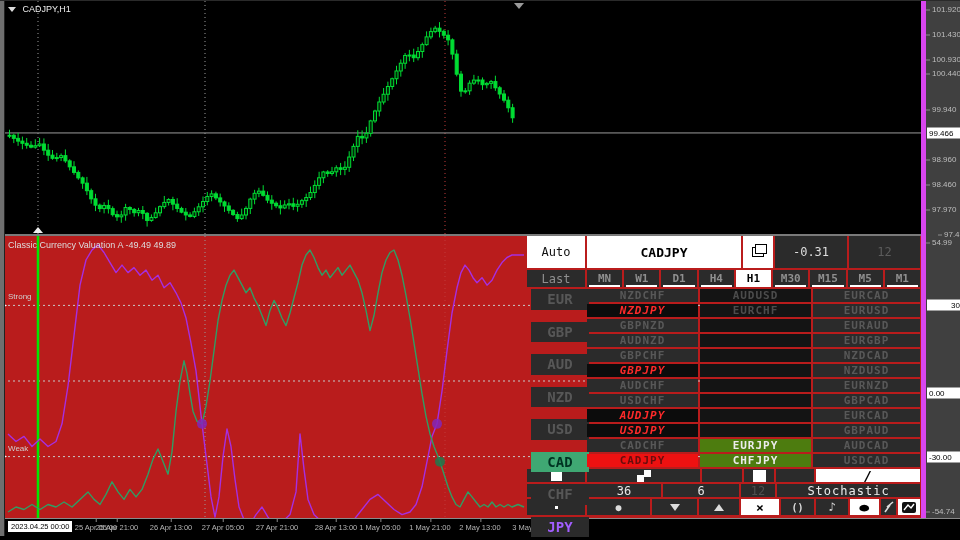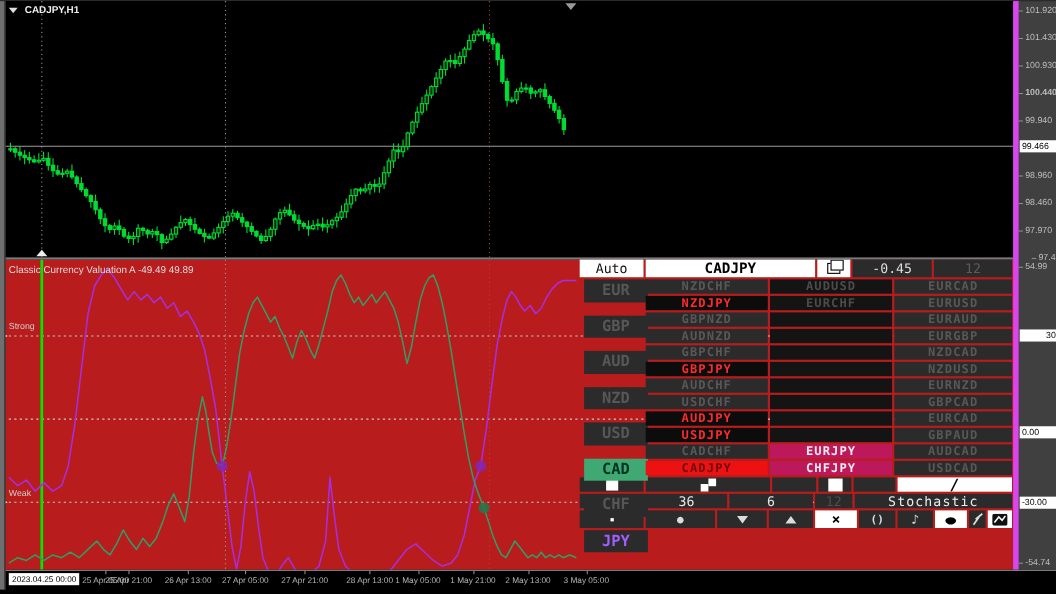--- a/index.html
+++ b/index.html
@@ -9,42 +9,42 @@
     border-right:1px solid #222;z-index:30;}
   
   .price-pane{position:absolute;left:0;top:0;width:921px;height:233px;background:#000;}
   .pane-sep{position:absolute;left:0;top:233px;width:921px;height:2px;background:#7a7a7a;z-index:5;}
   .ind-pane{position:absolute;left:0;top:235px;width:921px;height:282px;background:#b91c1c;}
   .axis-col{position:absolute;left:921px;top:0;width:39px;height:517px;background:#404040;border-left:5px solid #d946ef;}
   .axis-label{position:absolute;left:6px;transform:translateY(-50%);font-size:8px;color:#bdbdbd;white-space:nowrap;}
   .axis-label::before{content:"";position:absolute;left:-6px;top:50%;width:4px;height:1px;background:#8a8a8a;}
   .axis-tag{position:absolute;left:1px;transform:translateY(-50%);background:#fff;color:#000;
     font-size:8px;padding:1px 3px 1px 2px;min-width:31px;white-space:nowrap;z-index:4;}
-  .symbol-label{position:absolute;left:8px;top:3px;color:#eee;font-size:9px;font-weight:bold;z-index:6;}
+  .symbol-label{position:absolute;left:8px;top:3px;color:#eee;font-size:9px;font-weight:normal;z-index:6;}
   .symbol-label .tri{display:inline-block;width:0;height:0;border-left:4px solid transparent;
     border-right:4px solid transparent;border-top:5px solid #ddd;margin-right:4px;}
   .ind-label{position:absolute;left:8px;top:4px;color:#ddd;font-size:9px;z-index:6;white-space:nowrap;}
   .lvl-label{position:absolute;color:#cfcfcf;font-size:8px;z-index:6;}
   .top-marker{position:absolute;top:2px;width:0;height:0;border-left:5px solid transparent;
     border-right:5px solid transparent;border-top:6px solid #9a9a9a;z-index:6;}
   .bot-marker{position:absolute;bottom:1px;width:0;height:0;border-left:5px solid transparent;
     border-right:5px solid transparent;border-bottom:6px solid #eee;z-index:6;}
   
   .time-axis{position:absolute;left:0;top:517px;width:960px;height:17px;background:#000;border-top:1px solid #8a8a8a;}
   .time-label{position:absolute;top:4px;transform:translateX(-50%);font-size:7.5px;color:#b5b5b5;white-space:nowrap;}
   .time-label::before{content:"";position:absolute;left:50%;top:-4px;width:1px;height:3px;background:#8a8a8a;}
   .time-tag{position:absolute;left:8px;top:2px;background:#fff;color:#000;font-size:7.5px;
     padding:1px 3px;white-space:nowrap;z-index:3;}
   
   .panel{position:absolute;left:527px;top:235px;width:393px;height:266px;z-index:10;
     font-family:"DejaVu Sans Mono",monospace;}
   .row{display:grid;gap:2px;margin-bottom:2px;}
   .cell{background:#2b2b2b;color:#9a9a9a;display:flex;align-items:center;justify-content:center;
     font-size:11px;overflow:hidden;white-space:nowrap;}
-  .r1{grid-template-columns:58px 154px 30px 72px 1fr;height:16px;}
+  .r1{grid-template-columns:58px 154px 30px 72px 1fr;height:32px;}
   .r1 .white{background:#fff;color:#000;}
   .r1 .sym{font-weight:bold;font-size:13px;}
   .r1 .auto{font-size:12px;background:#fff;color:#111;}
   .r1 .v1{color:#ddd;font-size:12px;}
   .r1 .v2{color:#5c5c5c;font-size:12px;}
   .r2{grid-template-columns:58px repeat(9,1fr);height:17px;}
   .tf{position:relative;background:#2b2b2b;color:#8f8f8f;font-size:11px;font-weight:bold;
     display:flex;align-items:center;justify-content:center;}
   .tf::after{content:"";position:absolute;left:2px;right:2px;bottom:0;height:2px;background:#fff;}
   .tf.active{background:#fff;color:#000;}
@@ -54,22 +54,22 @@
   .matrix{position:relative;height:178px;margin-bottom:2px;}
   .cur-col{position:absolute;left:4px;top:0;width:58px;height:178px;display:grid;grid-auto-rows:20.5px;gap:12px;}
   .cur{background:#2b2b2b;color:#575757;font-size:14px;font-weight:bold;display:flex;align-items:center;justify-content:center;}
   .cur.cad{background:#3fa873;color:#032;}
   .cur.jpy{color:#a25eff;}
   .pair-grid{position:absolute;left:60px;top:0;right:0;height:178px;display:grid;
     grid-template-columns:111px 111px 1fr;grid-auto-rows:13px;gap:2px;}
   .pair{font-size:11px;font-weight:bold;display:flex;align-items:center;justify-content:center;letter-spacing:1px;}
   .pair.dim{background:#2b2b2b;color:#585858;}
   .pair.dim2{background:#141414;color:#4c4c4c;}
-  .pair.red{background:#0c0c0c;color:#ff2a2a;}
-  .pair.white{background:#be185d;color:#ececec;}
+  .pair.red{background:#0c0c0c;color:#ff2a2a;font-style:italic;}
+  .pair.white{background:#4d7c0f;color:#ececec;}
   .pair.cadjpy{background:#ee1111;color:#6b0d0d;}
   .pair.empty{background:#141414;}
   
   .rA{grid-template-columns:58px 113px 40px 30px 38px 1fr;height:13px;}
   .rB{grid-template-columns:58px 74px 76px 34px 1fr;height:13px;}
   .rB .num{color:#e6e6e6;font-size:12px;}
   .rB .num.dim{color:#4f4f4f;}
   .rB .mode{color:#ececec;font-size:12px;letter-spacing:1px;}
   .rC{grid-template-columns:58px 63px 45px 40px 38px 33px 32px 29px 15px 22px;height:16px;margin-bottom:0;}
   .cell.whitebtn{background:#fff;color:#000;}
@@ -362,21 +362,21 @@
         <circle cx="437" cy="187.84" r="5" fill="#8326b8" fill-opacity="0.85"></circle>
         <circle cx="440" cy="225.64" r="5" fill="#1f7a4d" fill-opacity="0.85"></circle>
       </svg>
   </div>
 
   <div class="axis-col">
     <div id="axis-labels">
         <div class="axis-label" style="top: 8px;">101.920</div>
         <div class="axis-label" style="top: 33px;">101.430</div>
         <div class="axis-label" style="top: 58px;">100.930</div>
-        <div class="axis-label" style="top: 83px; font-weight: bold;">100.440</div>
+        <div class="axis-label" style="top: 72px;">100.440</div>
         <div class="axis-label" style="top: 108px;">99.940</div>
         <div class="axis-label" style="top: 158px;">98.960</div>
         <div class="axis-label" style="top: 183px;">98.460</div>
         <div class="axis-label" style="top: 208px;">97.970</div>
         <div class="axis-label" style="top: 233px; margin-left: 12px;">97.470</div>
         <div class="axis-tag" style="top: 132px;">99.466</div>
         <div class="axis-label" style="top: 241px;">54.99</div>
         <div class="axis-tag" style="top: 304px; padding-left: 24px;">30.00</div>
         <div class="axis-tag" style="top: 392px;">0.00</div>
         <div class="axis-tag" style="top: 456px;">-30.00</div>
@@ -400,23 +400,35 @@
     <div class="time-tag">2023.04.25 00:00</div>
   </div>
 
   <div class="panel">
     <div class="row r1">
       <div class="cell auto">Auto</div>
       <div class="cell white sym">CADJPY</div>
       <div class="cell white">
           <span class="winicon"></span>
         </div>
-      <div class="cell v1">-0.45</div>
+      <div class="cell v1">-0.31</div>
       <div class="cell v2">12</div>
     </div>
+    <div class="row r2" id="tf-row">
+      <div class="last">Last</div>
+    <div class="tf">MN</div>
+        <div class="tf">W1</div>
+        <div class="tf">D1</div>
+        <div class="tf">H4</div>
+        <div class="tf active">H1</div>
+        <div class="tf">M30</div>
+        <div class="tf">M15</div>
+        <div class="tf">M5</div>
+        <div class="tf">M1</div>
+      </div>
     <div class="matrix">
       <div class="cur-col" id="cur-col">
           <div class="cur ">EUR</div>
           <div class="cur ">GBP</div>
           <div class="cur ">AUD</div>
           <div class="cur ">NZD</div>
           <div class="cur ">USD</div>
           <div class="cur cad">CAD</div>
           <div class="cur ">CHF</div>
           <div class="cur jpy">JPY</div>

